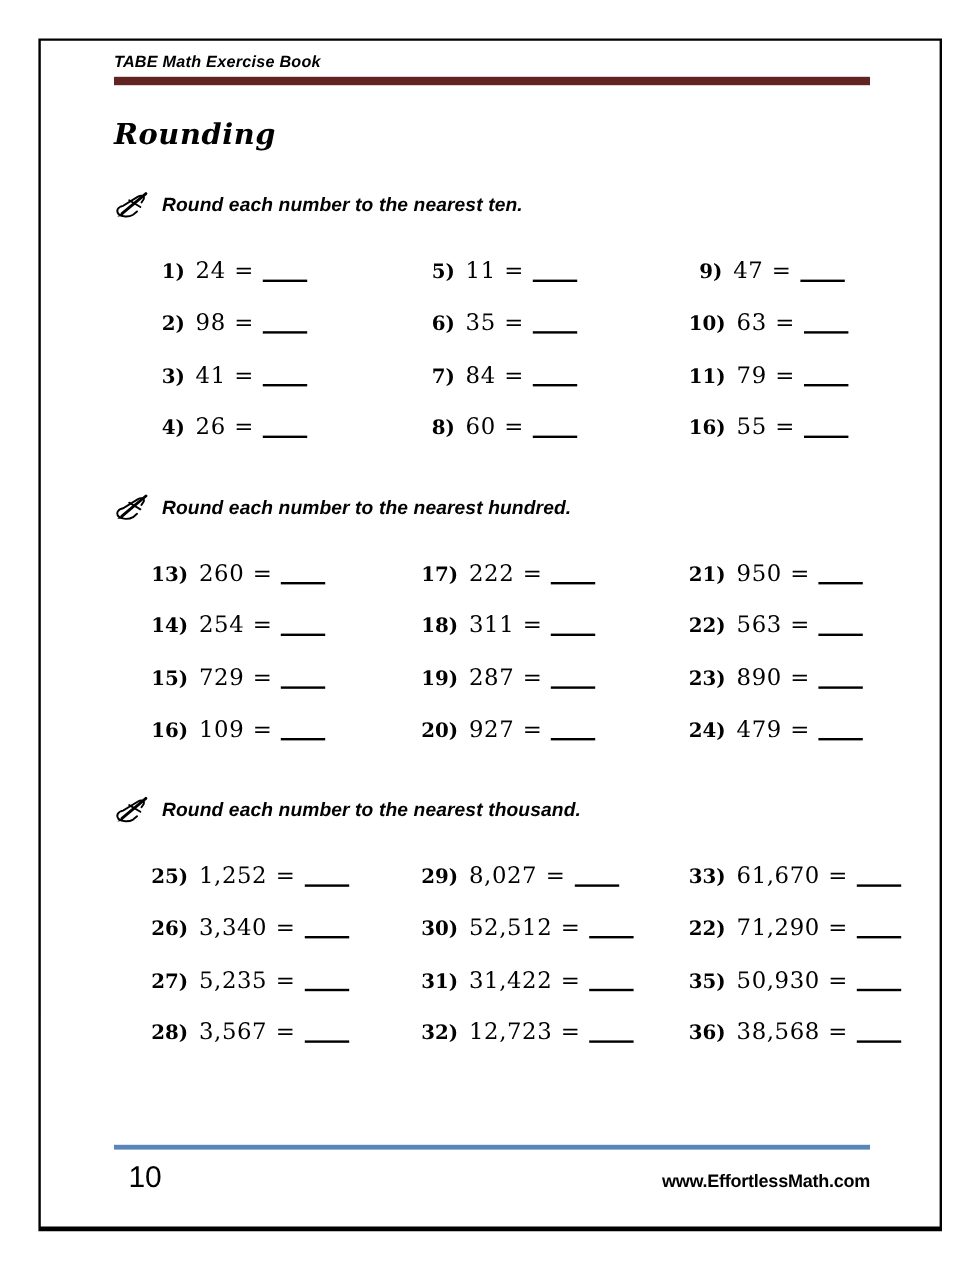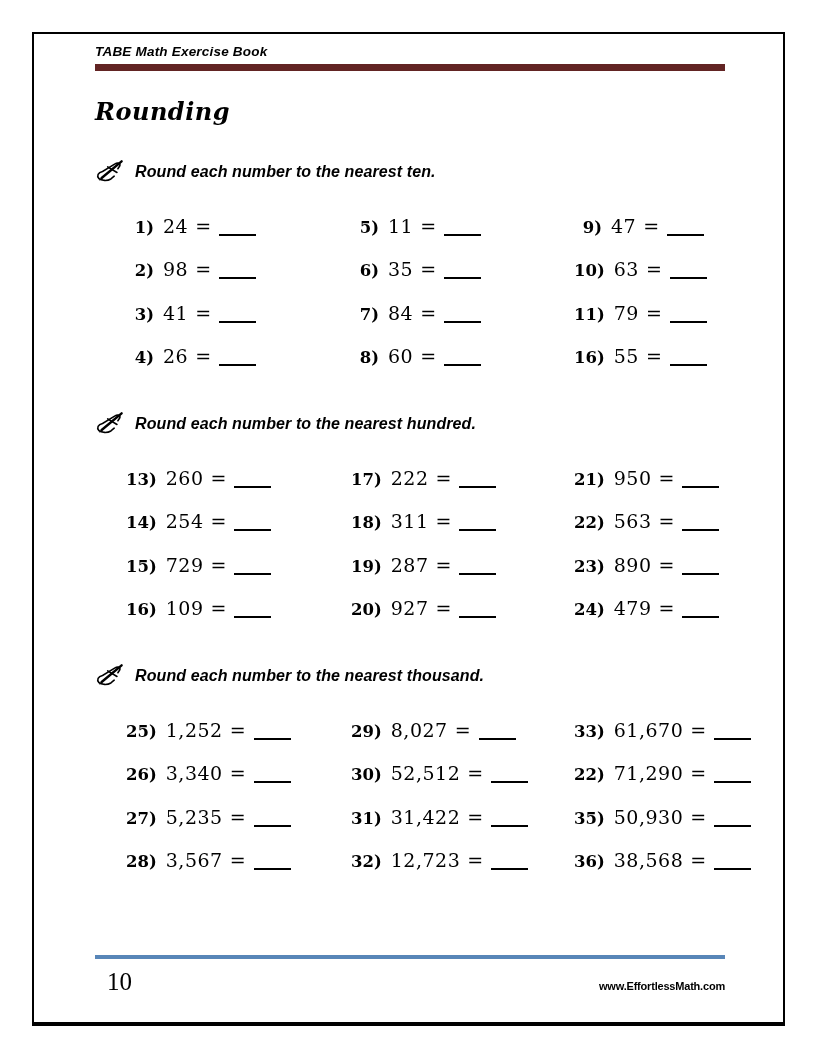--- a/index.html
+++ b/index.html
@@ -105,27 +105,27 @@
     left:61px;right:58px;bottom:26px;
   }
   .footer-rule{height:4px;background:var(--footer-rule);}
   .footer-row{
     display:flex;
     justify-content:space-between;
     align-items:baseline;
     padding-top:9px;
   }
   .page-number{
-    font-family:Liberation Serif, serif;
+    font-family:Liberation Sans, sans-serif;
     font-size:25px;
     padding-left:12px;
   }
   .website{
     font-weight:bold;
-    font-size:11px;
+    font-size:15px;
     letter-spacing:-.2px;
     font-stretch:condensed;
   }
 </style>
 </head>
 <body>
 
 <div class="page">
   <div class="content">
 

